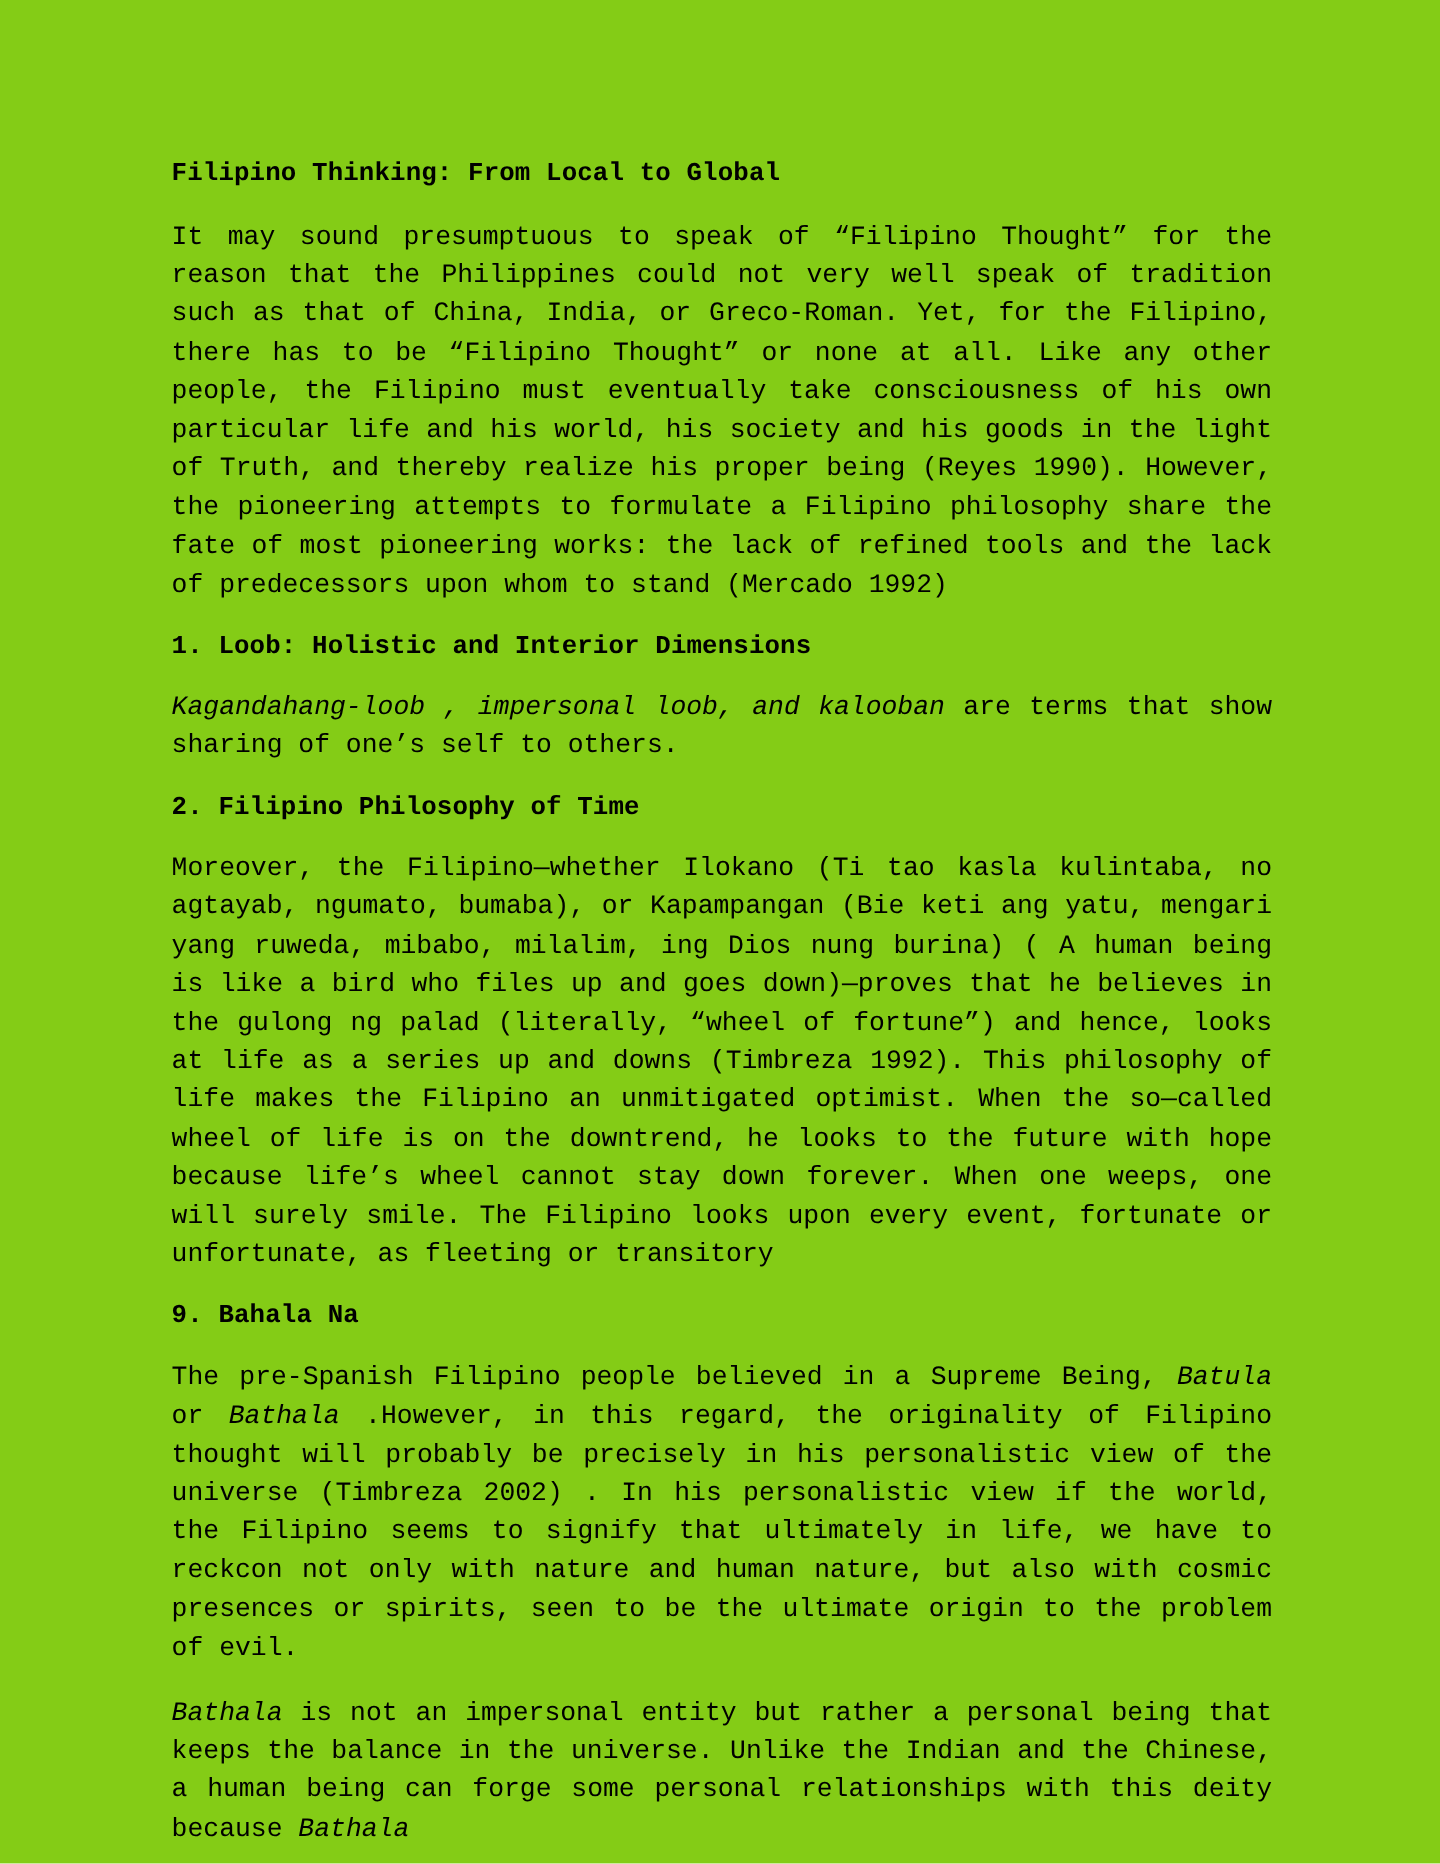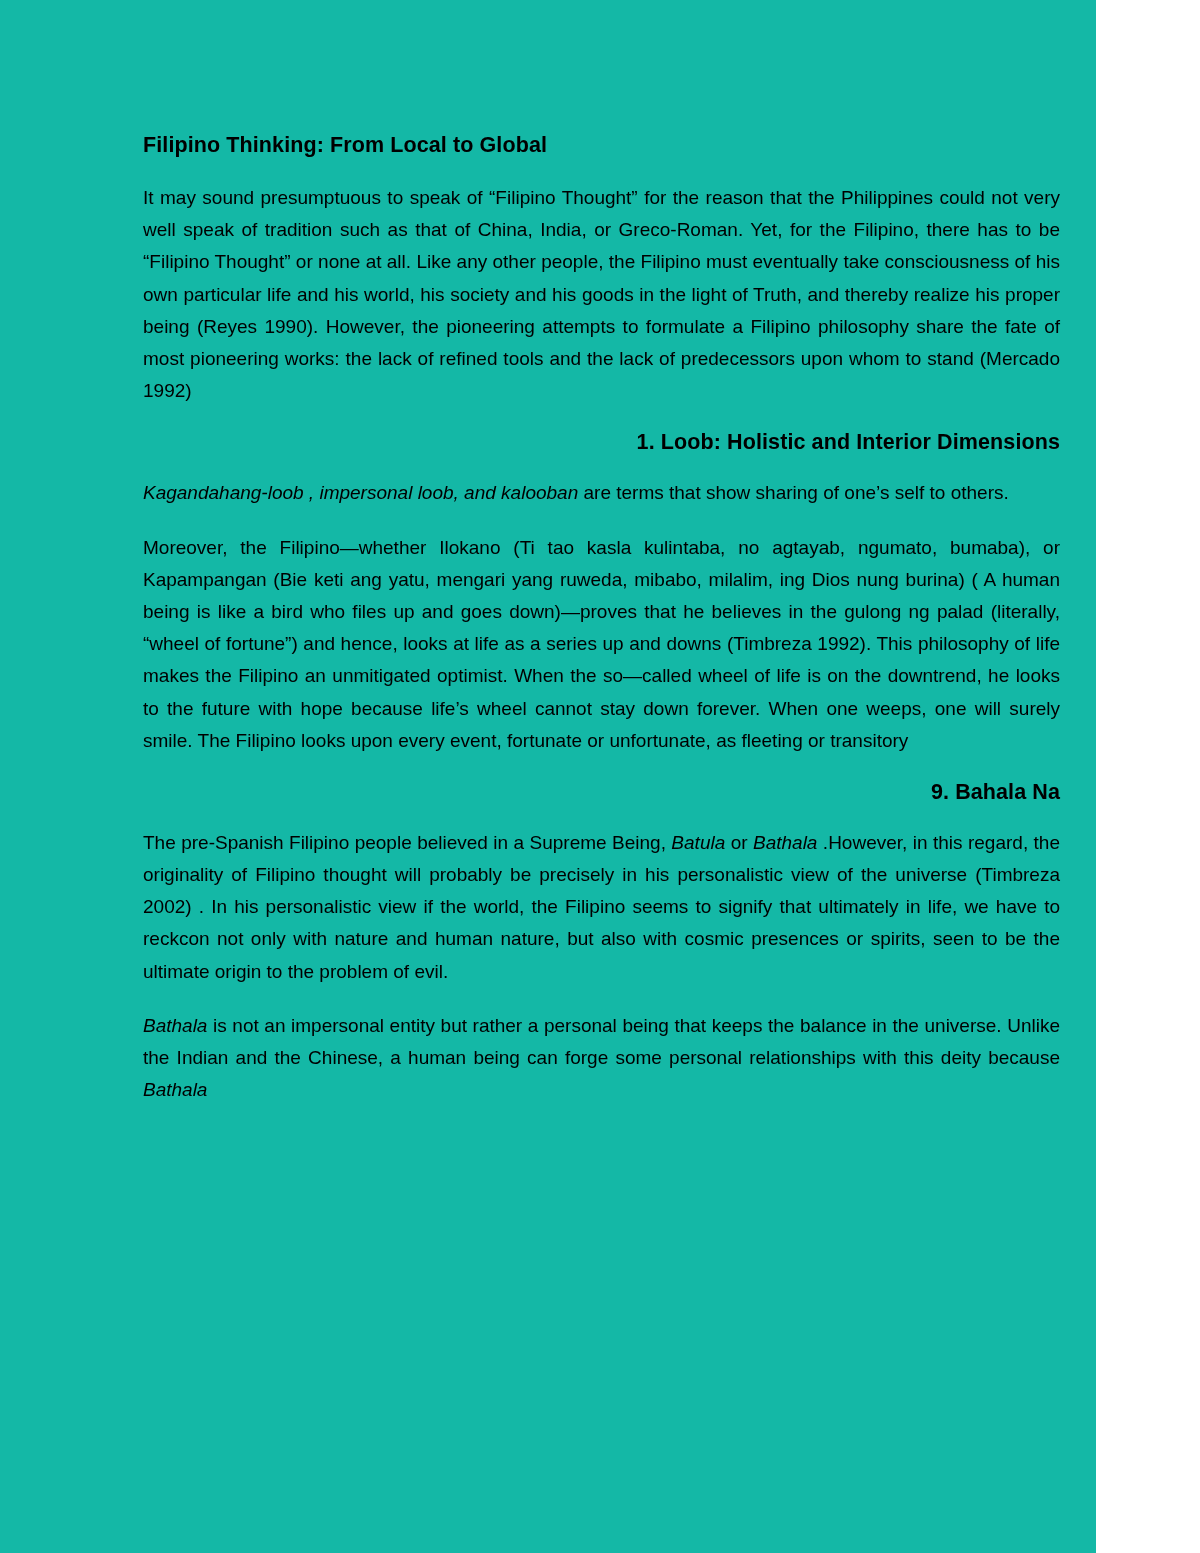--- a/index.html
+++ b/index.html
@@ -6,25 +6,26 @@
     margin: 0;
     padding: 0;
     background: #ffffff;
   }
   body {
     font-family: "Liberation Sans", sans-serif;
     color: #000000;
   }
   .page {
     position: relative;
-    width: 1096px;
+    width: 1200px;
     height: 1553px;
-    background: #14b8a6;
+    background: #84cc16;
     box-sizing: border-box;
     overflow: hidden;
+    font-family: Liberation Mono, monospace;
   }
   .doc-body {
     position: absolute;
     left: 143px;
     top: 132px;
     width: 917px;
   }
   .doc-title {
     font-size: 21.5px;
     font-weight: bold;
@@ -32,24 +33,24 @@
     letter-spacing: 0.1px;
     margin: 0 0 22px 0;
     text-align: left;
   }
   .section-heading {
     font-size: 21.5px;
     font-weight: bold;
     line-height: 1.30;
     letter-spacing: 0.1px;
     margin: 22px 0 20px 0;
-    text-align: right;
+    text-align: left;
   }
   .para {
-    font-size: 19px;
+    font-size: 22px;
     line-height: 32.2px;
     text-align: justify;
     text-justify: inter-word;
     margin: 0 0 22px 0;
     hyphens: none;
   }
   .para:last-child {
     margin-bottom: 0;
   }
   .para i, .para em {
@@ -63,20 +64,21 @@
   <div class="doc-body">
 
     <h1 class="doc-title">Filipino Thinking: From Local to Global</h1>
 
     <p class="para">It may sound presumptuous to speak of “Filipino Thought” for the reason that the Philippines could not very well speak of tradition such as that of China, India, or Greco-Roman. Yet, for the Filipino, there has to be “Filipino Thought” or none at all. Like any other people, the Filipino must eventually take consciousness of his own particular life and his world, his society and his goods in the light of Truth, and thereby realize his proper being (Reyes 1990). However, the pioneering attempts to formulate a Filipino philosophy share the fate of most pioneering works: the lack of refined tools and the lack of predecessors upon whom to stand (Mercado 1992)</p>
 
     <h2 class="section-heading">1. Loob: Holistic and Interior Dimensions</h2>
 
     <p class="para"><em>Kagandahang-loob , impersonal loob, and kalooban</em><span> are terms that show sharing of one’s self to others.</span></p>
 
+    <h2 class="section-heading">2. Filipino Philosophy of Time</h2>
 
     <p class="para">Moreover, the Filipino—whether Ilokano (Ti tao kasla kulintaba, no agtayab, ngumato, bumaba), or Kapampangan (Bie keti ang yatu, mengari yang ruweda, mibabo, milalim, ing Dios nung burina) ( A human being is like a bird who files up and goes down)—proves that he believes in the gulong ng palad (literally, “wheel of fortune”) and hence, looks at life as a series up and downs (Timbreza 1992). This philosophy of life makes the Filipino an unmitigated optimist. When the so—called wheel of life is on the downtrend, he looks to the future with hope because life’s wheel cannot stay down forever. When one weeps, one will surely smile. The Filipino looks upon every event, fortunate or unfortunate, as fleeting or transitory</p>
 
     <h2 class="section-heading">9. Bahala Na</h2>
 
     <p class="para"><span>The pre-Spanish Filipino people believed in a Supreme Being, </span><em>Batula</em><span> or </span><em>Bathala</em><span> .However, in this regard, the originality of Filipino thought will probably be precisely in his personalistic view of the universe (Timbreza 2002) . In his personalistic view if the world, the Filipino seems to signify that ultimately in life, we have to reckcon not only with nature and human nature, but also with cosmic presences or spirits, seen to be the ultimate origin to the problem of evil.</span></p>
 
     <p class="para"><em>Bathala</em><span>  is not an impersonal entity but rather a personal being that keeps the balance in the universe. Unlike the Indian and the Chinese, a human being can forge some personal relationships with this deity because  </span><em>Bathala</em></p>
 
   </div>

